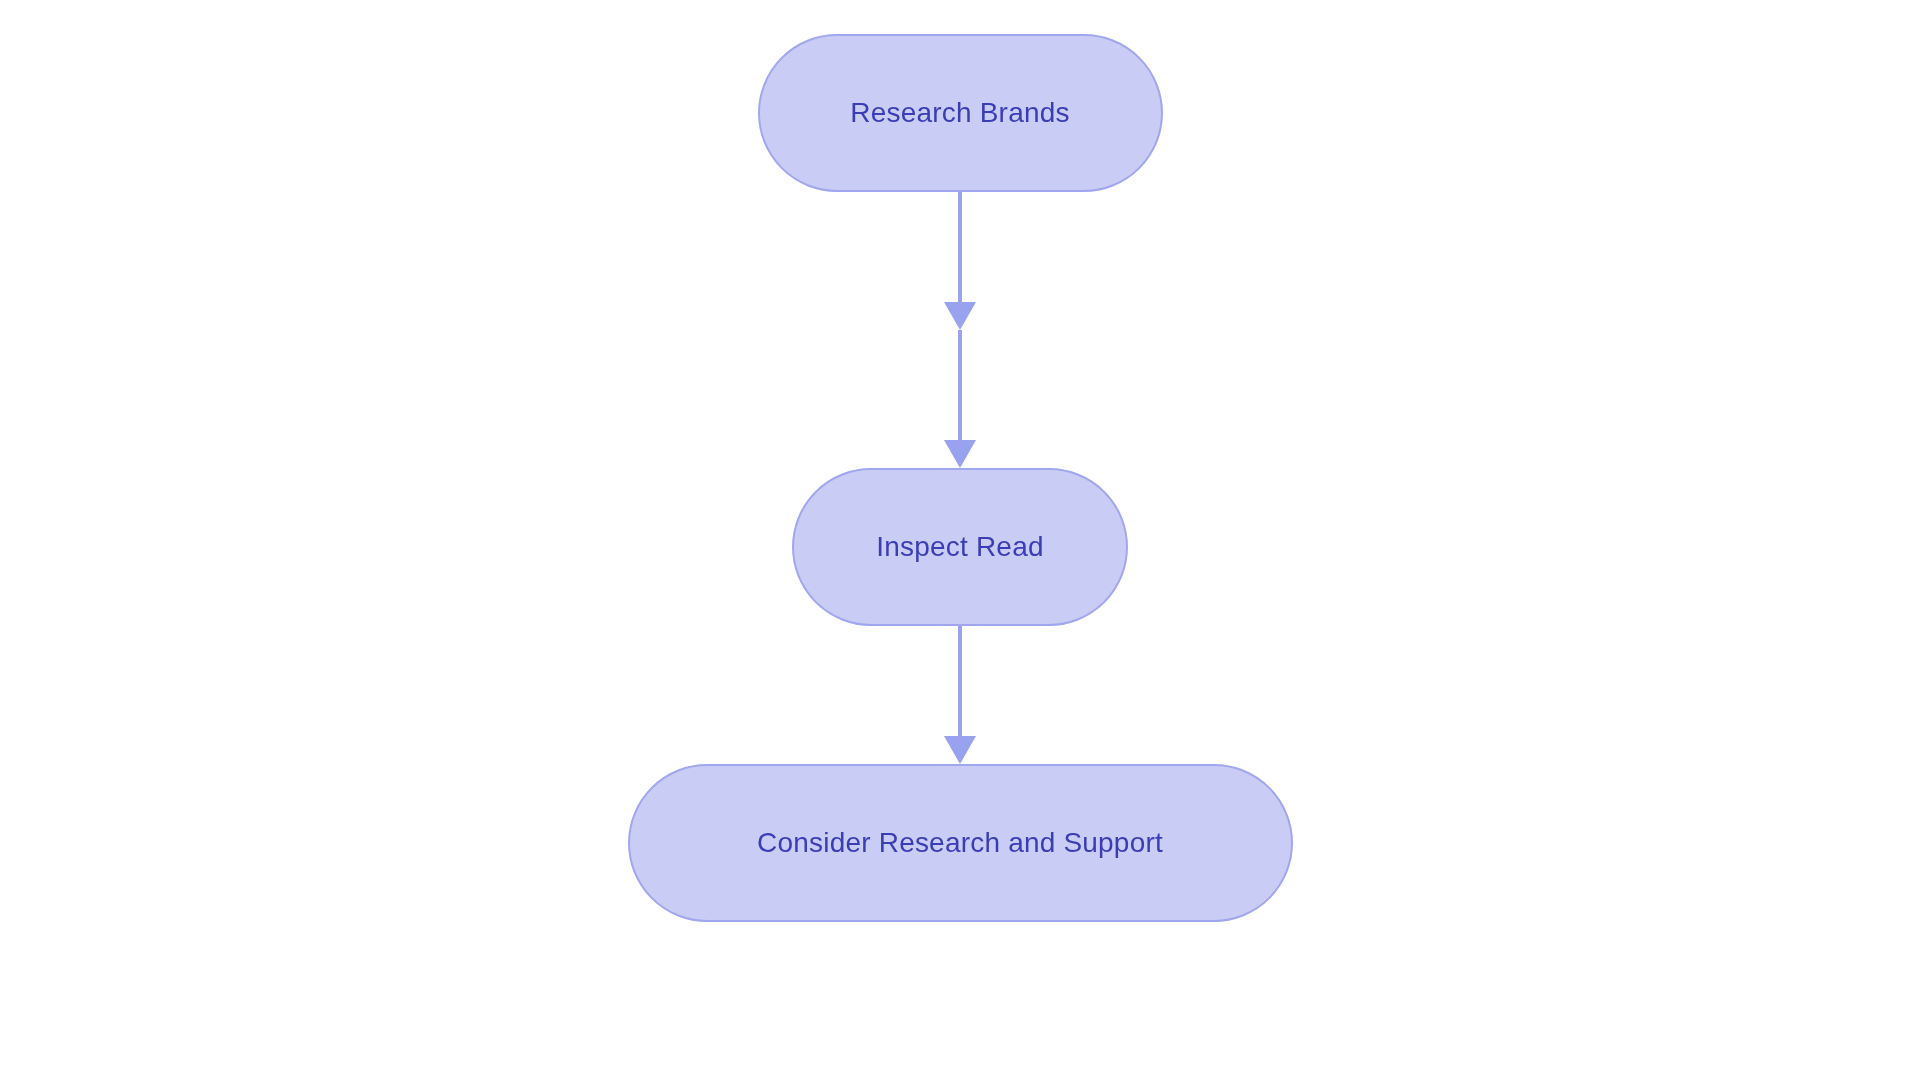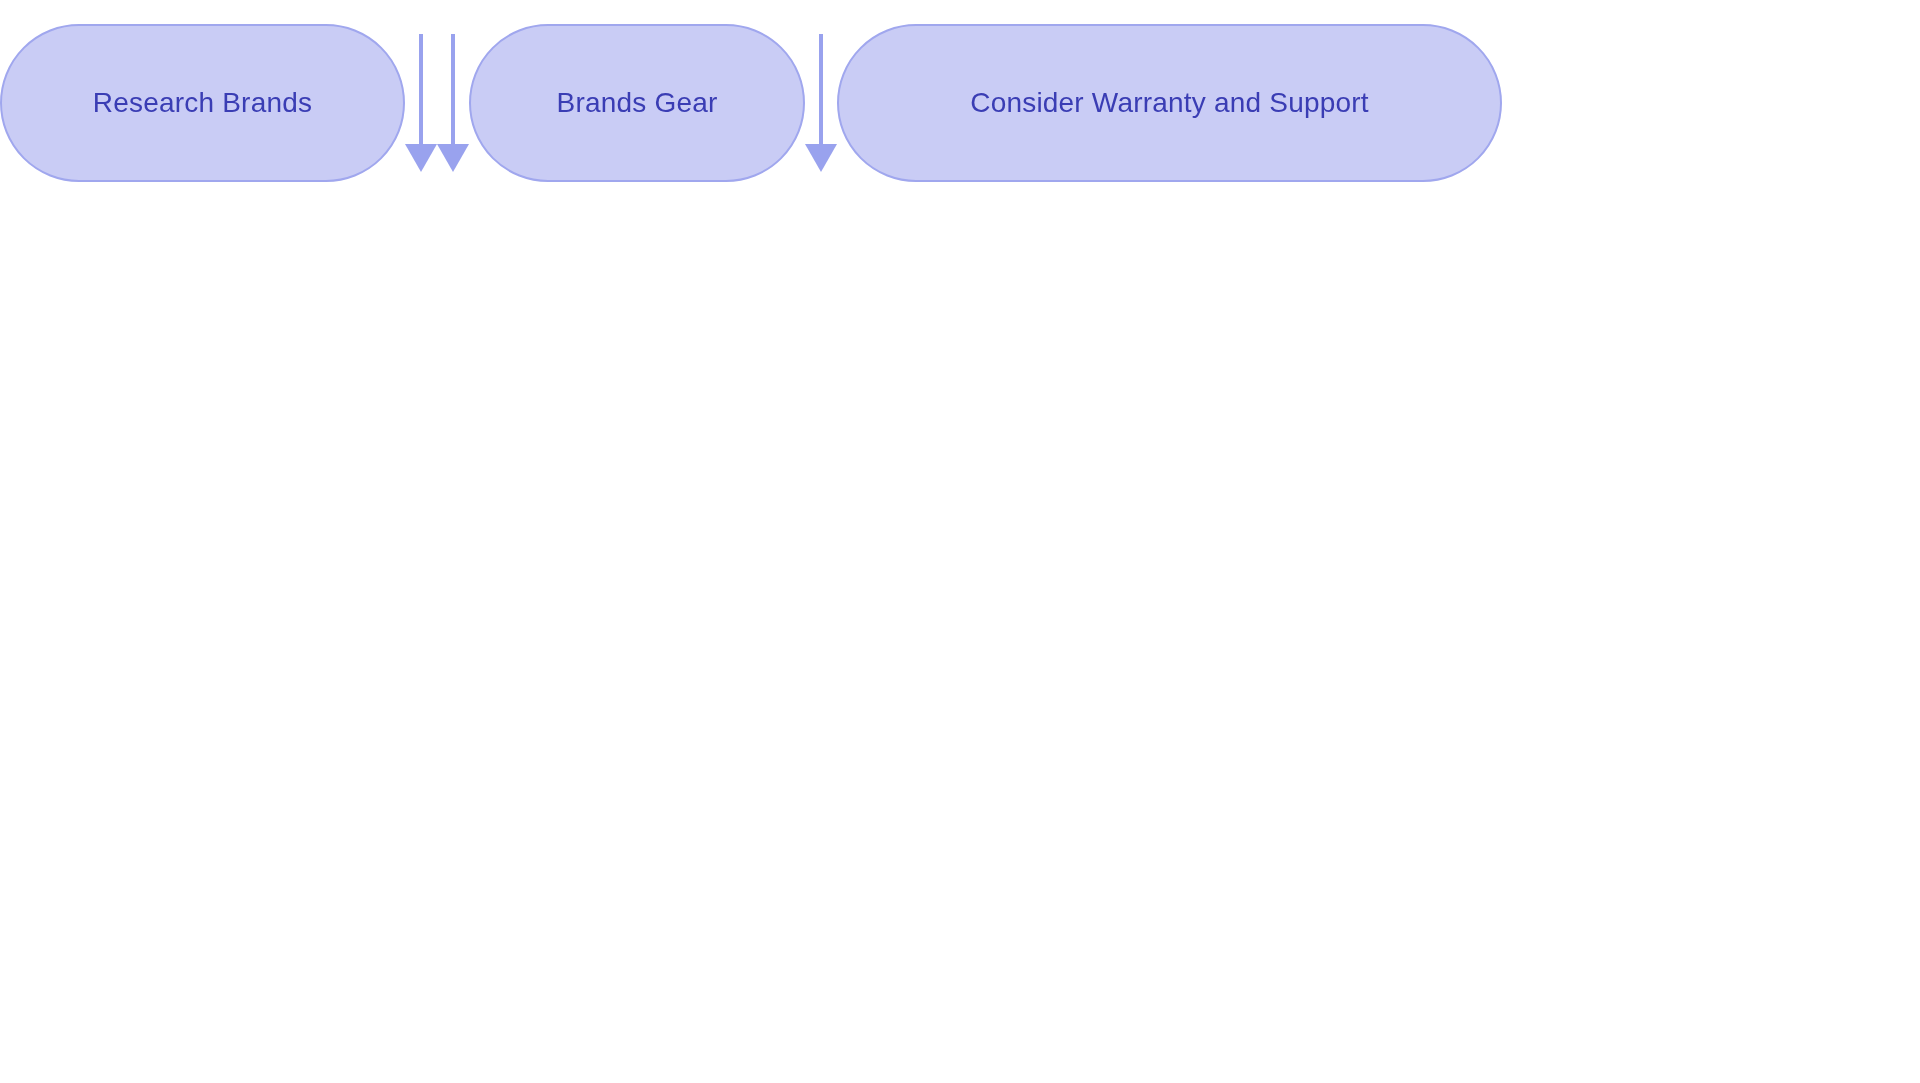--- a/index.html
+++ b/index.html
@@ -10,22 +10,23 @@
   }
   .canvas {
     position: relative;
     width: 1920px;
     height: 1083px;
     background: var(--bg, #ffffff);
     overflow: hidden;
   }
   .flow {
     display: flex;
+    flex-direction: column;
     align-items: center;
-    padding-top: 24px;
+    padding-top: 34px;
   }
   .node {
     box-sizing: border-box;
     height: 158px;
     border-radius: 80px;
     background: var(--node-fill, #c9ccf5);
     border: 2px solid var(--node-border, #a0a7ee);
     display: flex;
     align-items: center;
     justify-content: center;
@@ -79,26 +80,26 @@
       <div class="connector-head"></div>
     </div>
 
 
     <div class="connector">
       <div class="connector-line"></div>
       <div class="connector-head"></div>
     </div>
 
     <div class="node node-3">
-      <span class="node-label">Brands Gear</span>
+      <span class="node-label">Inspect Read</span>
     </div>
 
     <div class="connector">
       <div class="connector-line"></div>
       <div class="connector-head"></div>
     </div>
 
     <div class="node node-4">
-      <span class="node-label">Consider Warranty and Support</span>
+      <span class="node-label">Consider Research and Support</span>
     </div>
 
   </div>
 </div>
 
 </body></html>

